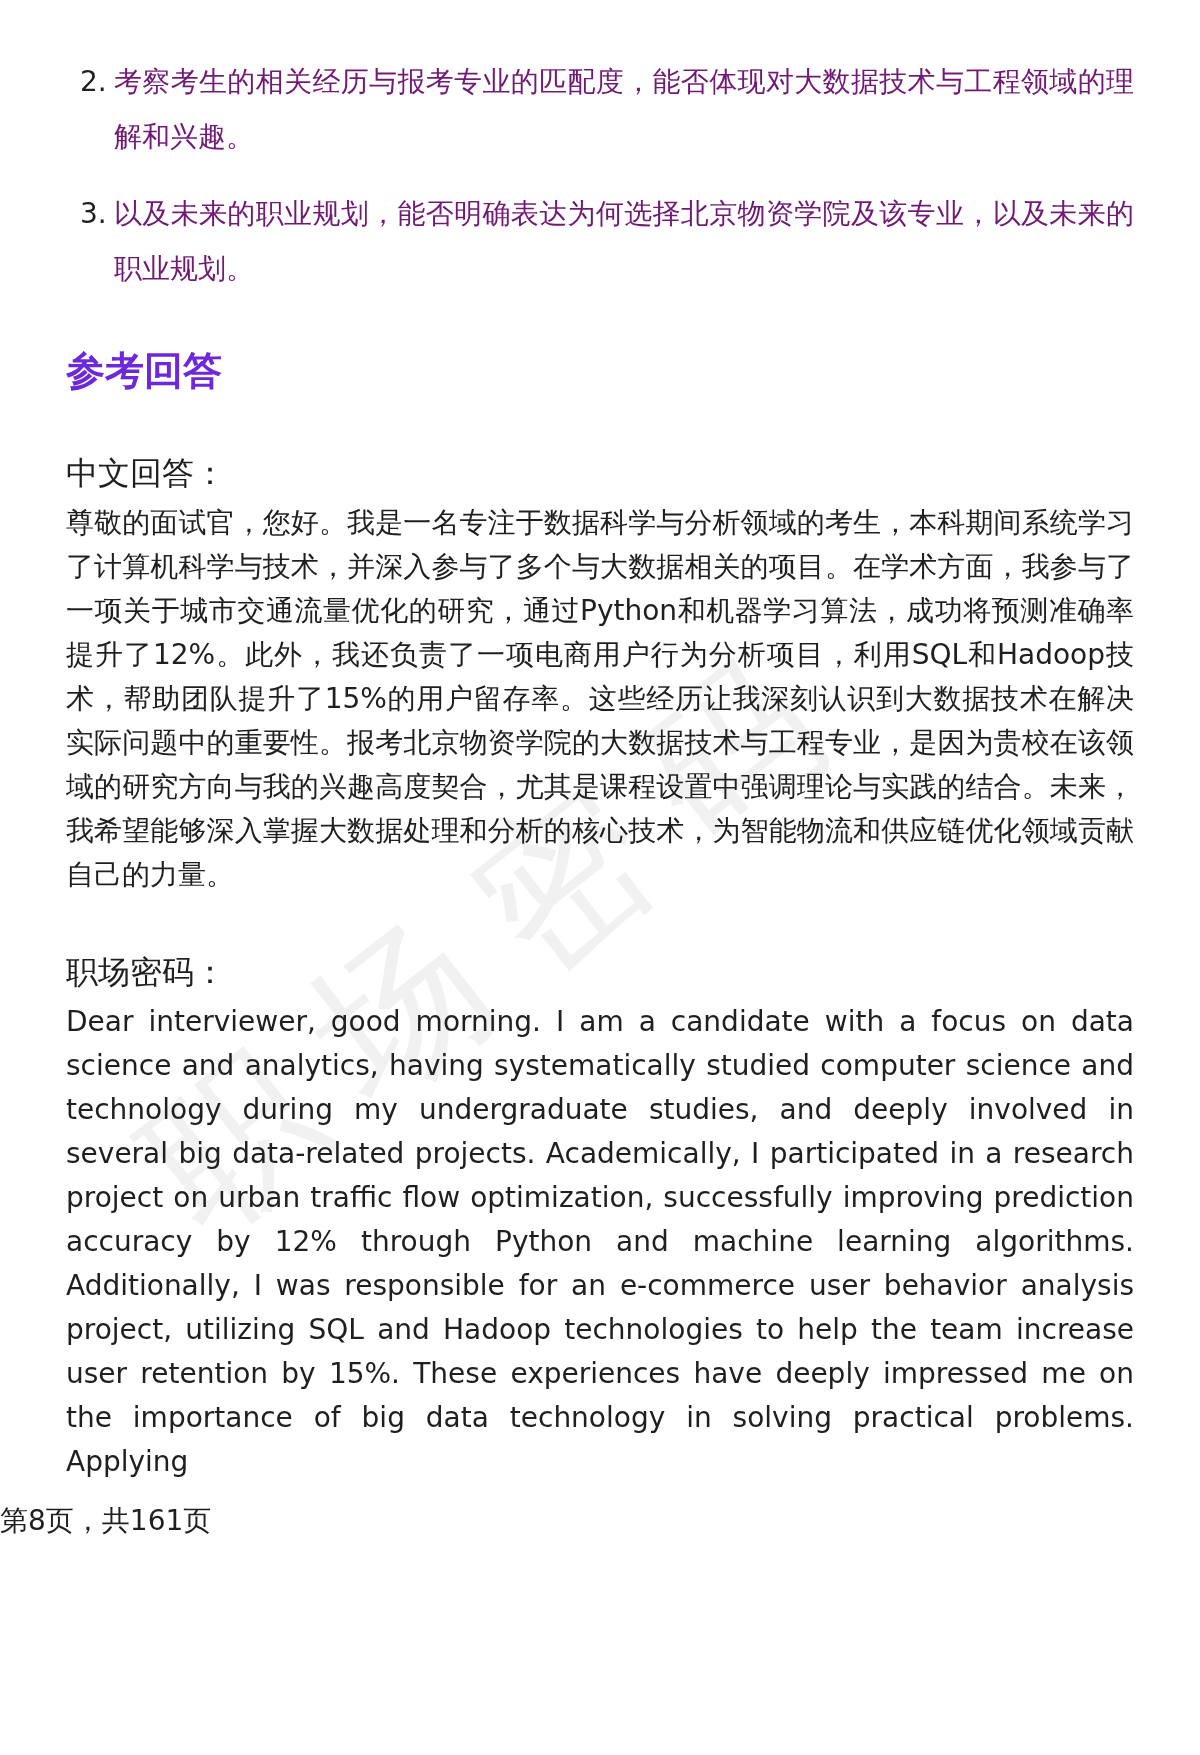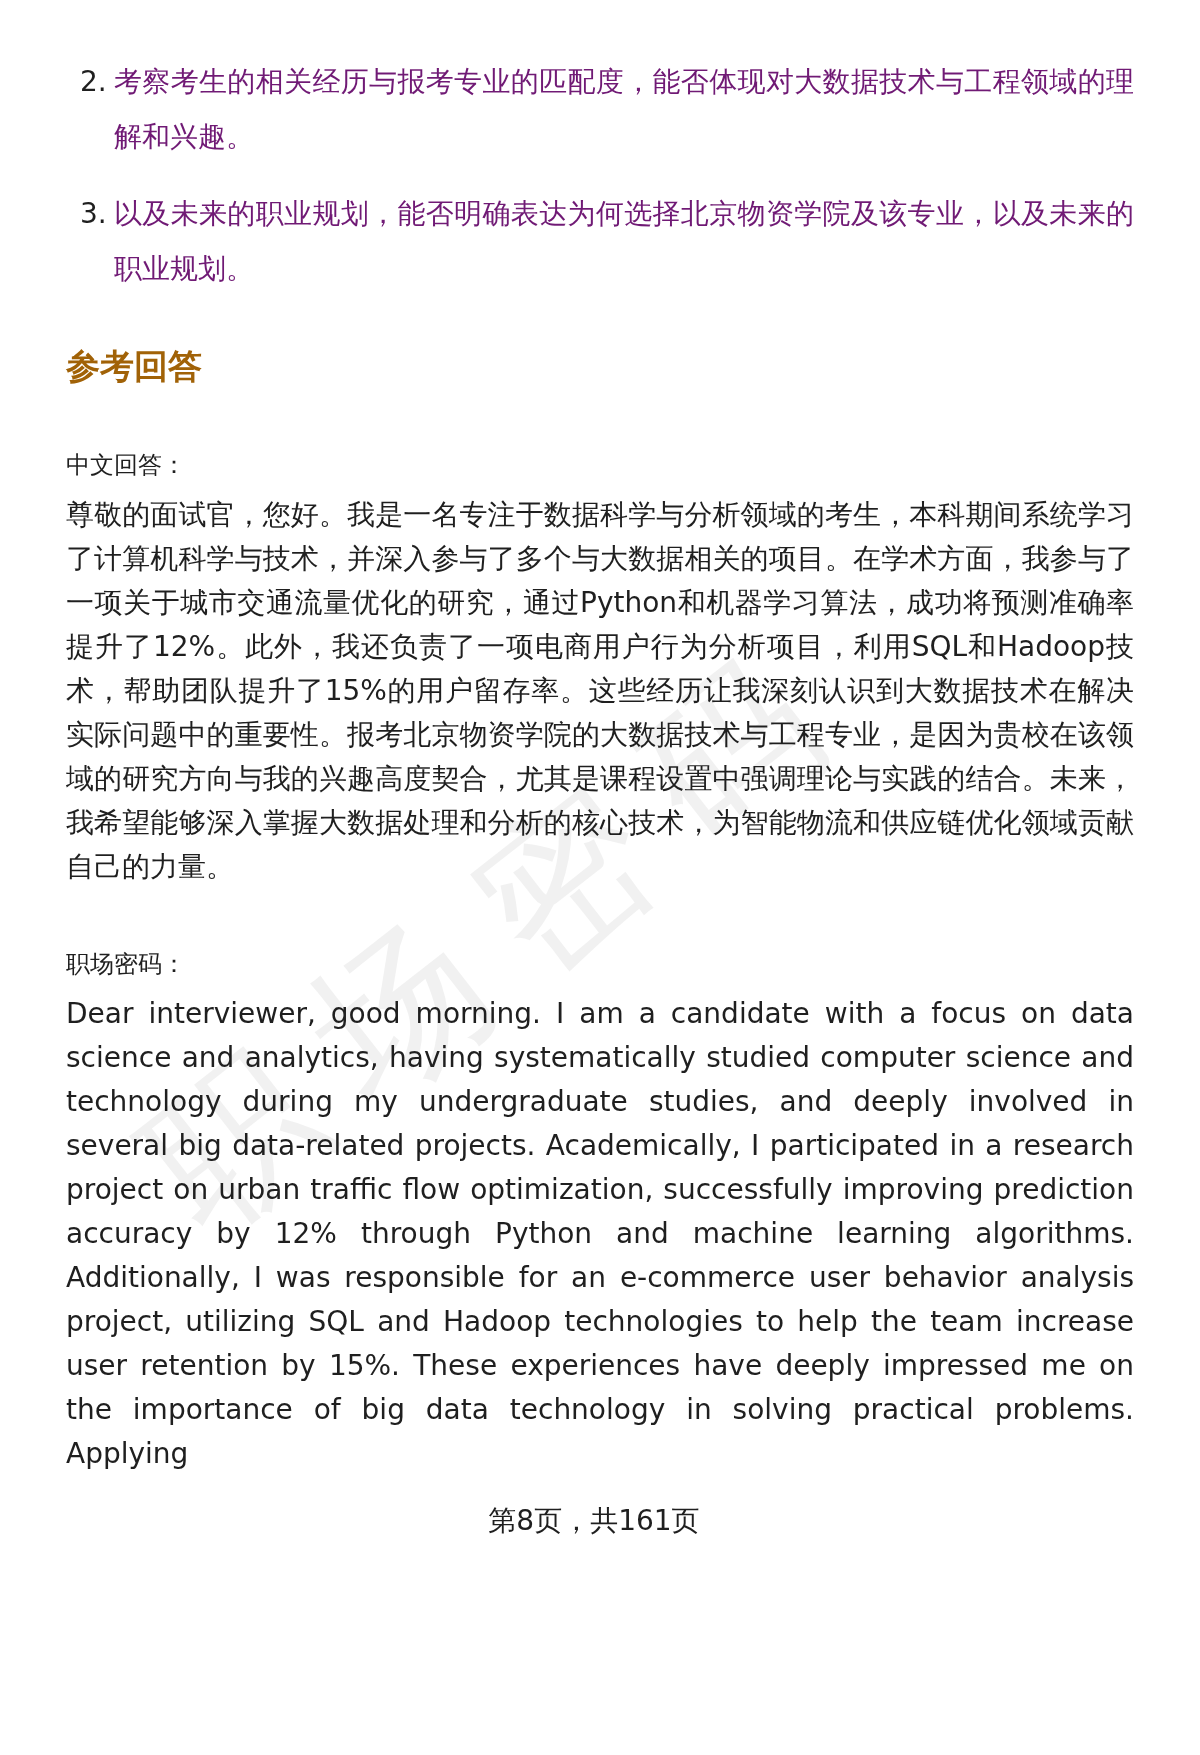--- a/index.html
+++ b/index.html
@@ -47,42 +47,42 @@
     padding-left: 14px;
     color: #1f1f1f;
   }
   .list-text {
     flex: 1;
     text-align: justify;
     color: #701a75;
   }
   .section-heading {
     margin-top: 48px;
-    font-size: 34px;
+    font-size: 39px;
     font-weight: bold;
-    color: #a16207;
+    color: #6d28d9;
   }
   .answer-label {
     margin-top: 48px;
-    font-size: 24px;
+    font-size: 32px;
     line-height: 55px;
     color: #1f1f1f;
   }
   .answer-paragraph {
     font-size: 28px;
     line-height: 44px;
     text-align: justify;
     color: #1f1f1f;
   }
   .footer {
     position: absolute;
     left: 0;
     top: 1502px;
     width: 1188px;
-    text-align: center;
+    text-align: left;
     font-size: 28px;
     color: #1f1f1f;
     z-index: 1;
   }
 </style>
 </head>
 <body>
 
 <div class="page">
 

